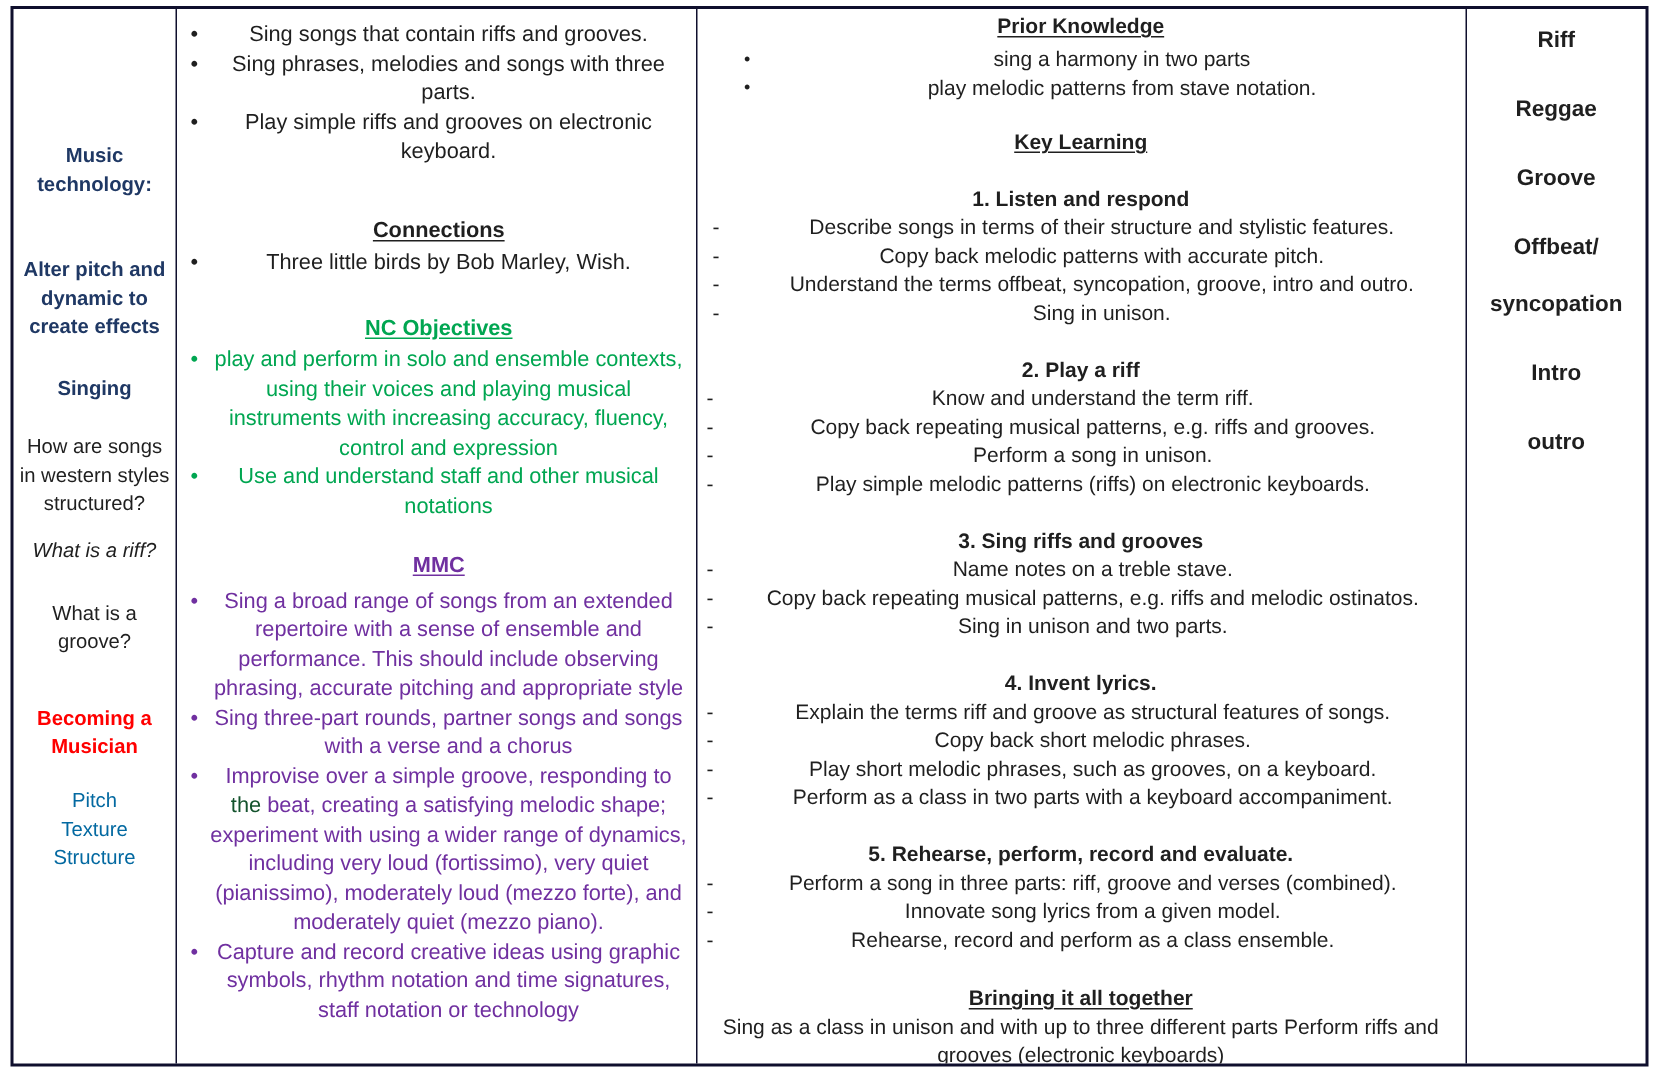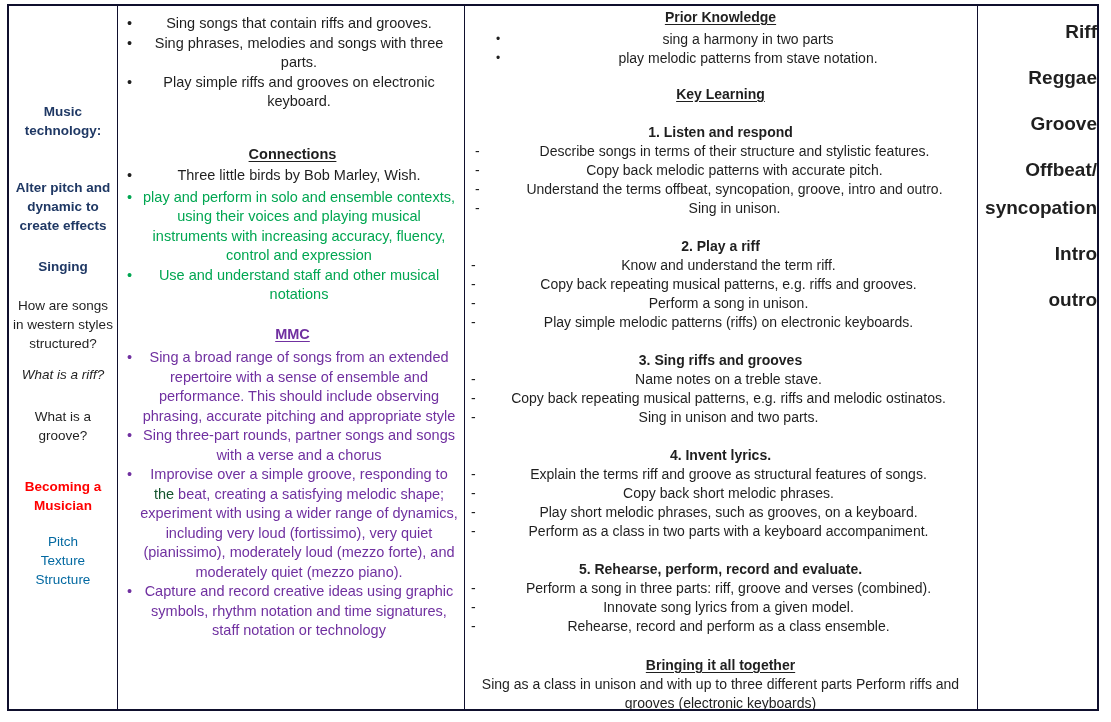--- a/index.html
+++ b/index.html
@@ -9,21 +9,21 @@
     -webkit-font-smoothing:antialiased;
   }
   .doc-table{
     position:absolute;left:7px;top:4px;width:1092px;height:707px;
     display:flex;border:2px solid #0f0f2d;box-sizing:border-box;background:#fff;
   }
   .col{box-sizing:border-box;height:100%;overflow:hidden;text-align:center;}
   .col + .col{border-left:1.8px solid #0f0f2d;}
 
   
-  .col1{width:108px;font-size:13.5px;line-height:19px;padding:8px 4px;}
+  .col1{width:108px;font-size:13.5px;line-height:19px;padding:0 4px;}
   .col1 p{margin:0;}
   .navy{color:#1F3864;font-weight:700;}
   .red-b{color:#FF0000;font-weight:700;}
   .red{color:#0369a1;}
   .c1-0{margin-top:88px !important;}
   .c1-1{margin-top:38px !important;}
   .c1-2{margin-top:22px !important;}
   .c1-3{margin-top:20px !important;}
   .c1-4{margin-top:12px !important;font-style:italic;}
   .c1-5{margin-top:23px !important;}
@@ -56,21 +56,21 @@
   .prior li::before{content:"\2022";position:absolute;left:26px;top:0;font-size:12px;}
   .dash-wide li{padding-left:28px;}
   .dash-wide li::before{content:"-";position:absolute;left:5px;top:0;}
   .dash-narrow li{padding-left:16px;}
   .dash-narrow li::before{content:"-";position:absolute;left:1px;top:0;}
   .key-learning{margin-top:17px !important;}
   .bringing{margin-top:20px !important;}
   .bring-text{margin:0;}
 
   
-  .col4{width:120px;text-align:right;font-size:19px;font-weight:700;line-height:19px;padding-top:16px;}
+  .col4{width:120px;text-align:center;font-size:15px;font-weight:700;line-height:19px;padding-top:11px;}
   .col4 p{margin:0 0 27px 0;}
 </style>
 </head>
 <body>
 
 <div class="doc-table">
 
   <div class="col col1">
     <p class="navy c1-0">Music technology:</p>
     <p class="navy c1-1">Alter pitch and dynamic to create effects</p>
@@ -89,20 +89,21 @@
       <li>Sing songs that contain riffs and grooves.</li>
       <li>Sing phrases, melodies and songs with three parts.</li>
       <li>Play simple riffs and grooves on electronic keyboard.</li>
     </ul>
 
     <h3 class="mt-conn">Connections</h3>
     <ul class="gap2">
       <li>Three little birds by Bob Marley, Wish.</li>
     </ul>
 
+    <h3 class="green mt-nc">NC Objectives</h3>
     <ul class="green gap2">
       <li>play and perform in solo and ensemble contexts, using their voices and playing musical instruments with increasing accuracy, fluency, control and expression</li>
       <li>Use and understand staff and other musical notations</li>
     </ul>
 
     <h3 class="purple mt-mmc">MMC</h3>
     <ul class="purple gap4">
       <li>Sing a broad range of songs from an extended repertoire with a sense of ensemble and performance. This should include observing phrasing, accurate pitching and appropriate style</li>
       <li>Sing three-part rounds, partner songs and songs with a verse and a chorus</li>
       <li><span>Improvise over a simple groove, responding to</span><span class="ink"> the</span><span> beat, creating a satisfying melodic shape; experiment with using a wider range of dynamics, including very loud (fortissimo), very quiet (pianissimo), moderately loud (mezzo forte), and moderately quiet (mezzo piano).</span></li>

